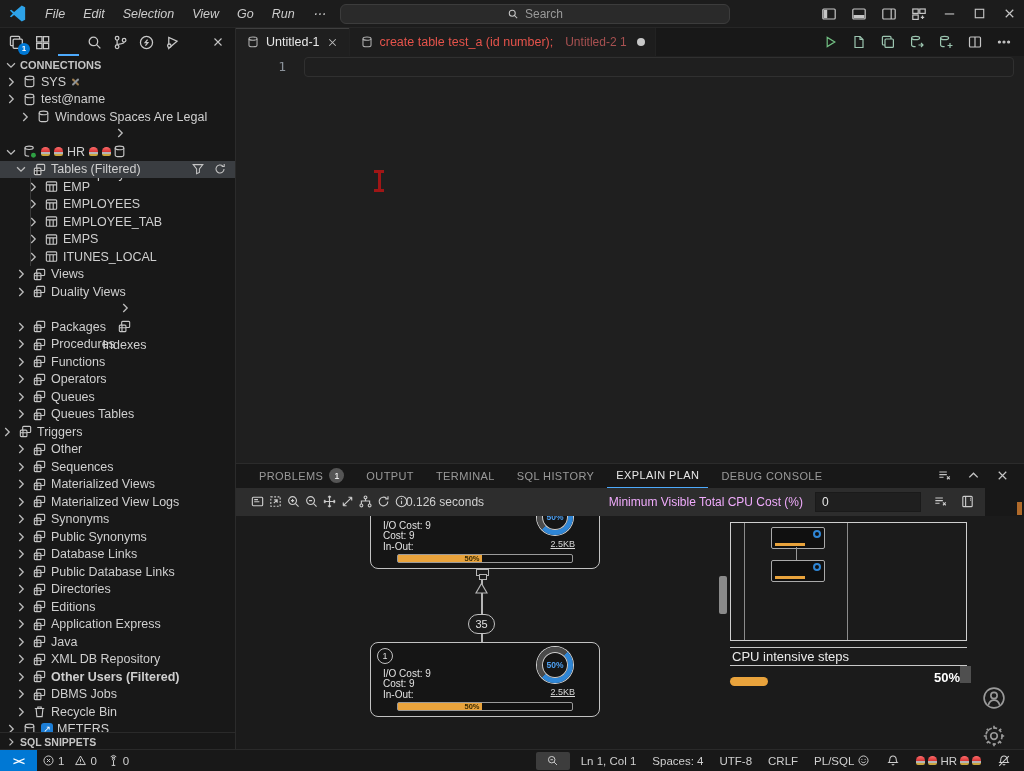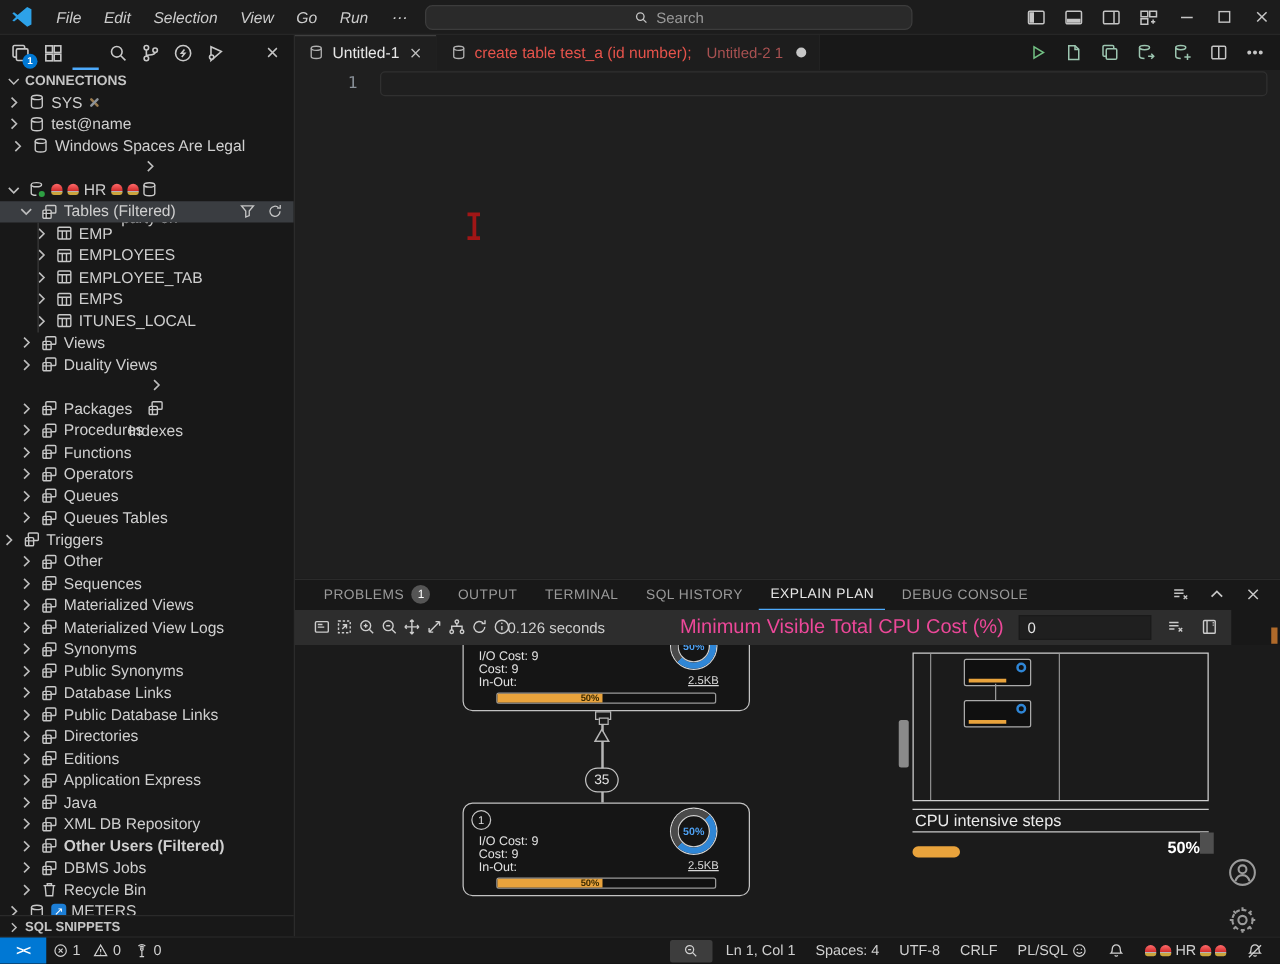--- a/index.html
+++ b/index.html
@@ -72,21 +72,21 @@
   #panel-tabs{height:24px;display:flex;align-items:center;padding-left:14px;gap:4px;}
   .ptab{font-size:11px;letter-spacing:.4px;color:#9a9a9a;padding:0 9px;height:100%;display:flex;align-items:center;gap:6px;box-sizing:border-box;}
   .ptab.active{color:#e7e7e7;border-bottom:1.5px solid #4daafc;}
   .pbadge{min-width:15px;height:15px;border-radius:8px;background:#555;color:#fff;font-size:9.5px;display:flex;align-items:center;justify-content:center;letter-spacing:0;}
   #ptabs-right{margin-left:auto;display:flex;gap:14px;padding-right:14px;}
   .pt-ico{width:15px;height:15px;}
   #ep-toolbar{height:28px;background:#2d2d2d;display:flex;align-items:center;gap:3px;padding-left:14px;margin-right:39px;}
   .ep-ico{width:15px;height:15px;color:#cccccc;}
   #ep-time{font-size:12px;color:#d0d0d0;margin-left:-6px;}
   #ep-right{margin-left:auto;display:flex;align-items:center;gap:12px;padding-right:10px;}
-  #cpu-label{font-size:16px;color:#ec4899;}
+  #cpu-label{font-size:12px;color:#f0abfc;}
   #cpu-input{width:92px;height:18px;background:#1f1f1f;border:1px solid #1a1a1a;color:#e5e5e5;font-size:12px;padding:0 6px;display:flex;align-items:center;}
   #canvas{height:234px;background:#1b1b1b;position:relative;overflow:hidden;}
   
   .node{position:absolute;width:230px;height:75px;background:#151515;border:1.5px solid #c2c2c2;border-radius:8px;box-sizing:border-box;}
   .node-badge{position:absolute;left:6px;top:5px;width:14px;height:14px;border:1.2px solid #c2c2c2;border-radius:50%;font-size:9px;color:#ddd;display:flex;align-items:center;justify-content:center;}
   .node-stats{position:absolute;left:12px;top:26px;font-size:10px;line-height:10.5px;color:#e2e2e2;}
   .node-bar{position:absolute;left:26px;right:26px;bottom:5px;height:9px;background:#111;border:1px solid #9a9a9a;border-radius:2px;box-sizing:border-box;}
   .node-bar-fill{position:absolute;left:0;top:0;bottom:0;background:#e9a33c;}
   .node-bar-label{position:absolute;top:0;font-size:7.5px;font-weight:bold;color:#3a2a00;line-height:8px;}
   .ring{position:absolute;right:26px;top:4px;width:36px;height:36px;border-radius:50%;background:conic-gradient(from 45deg,#2f86d6 0 50%,#4a4a4a 50% 100%);box-shadow:0 0 0 1px #d5d5d5;}
@@ -295,21 +295,21 @@
             </svg>
           </span>
           <span class="ico ticon" style="width: 15px; height: 15px;">
             <svg viewBox="0 0 16 16" fill="none" stroke="currentColor" stroke-width="1.2">
               <ellipse cx="8" cy="4.2" rx="4.6" ry="1.9"></ellipse>
               <path d="M3.4 4.2v7.4c0 1.1 2 1.9 4.6 1.9s4.6-.8 4.6-1.9V4.2"></path>
             </svg>
           </span>
           <span>test@name</span>
         </div>
-        <div class="tree-row" style="padding-left: 7px;">
+        <div class="tree-row" style="padding-left: 18px;">
           <span class="ico tchev" style="width: 14px; height: 14px;">
             <svg viewBox="0 0 16 16" fill="none" stroke="currentColor" stroke-width="1.2">
               <path d="M6 3.5L10.5 8L6 12.5" stroke-width="1.5"></path>
             </svg>
           </span>
           <span class="ico ticon" style="width: 15px; height: 15px;">
             <svg viewBox="0 0 16 16" fill="none" stroke="currentColor" stroke-width="1.2">
               <ellipse cx="8" cy="4.2" rx="4.6" ry="1.9"></ellipse>
               <path d="M3.4 4.2v7.4c0 1.1 2 1.9 4.6 1.9s4.6-.8 4.6-1.9V4.2"></path>
             </svg>

